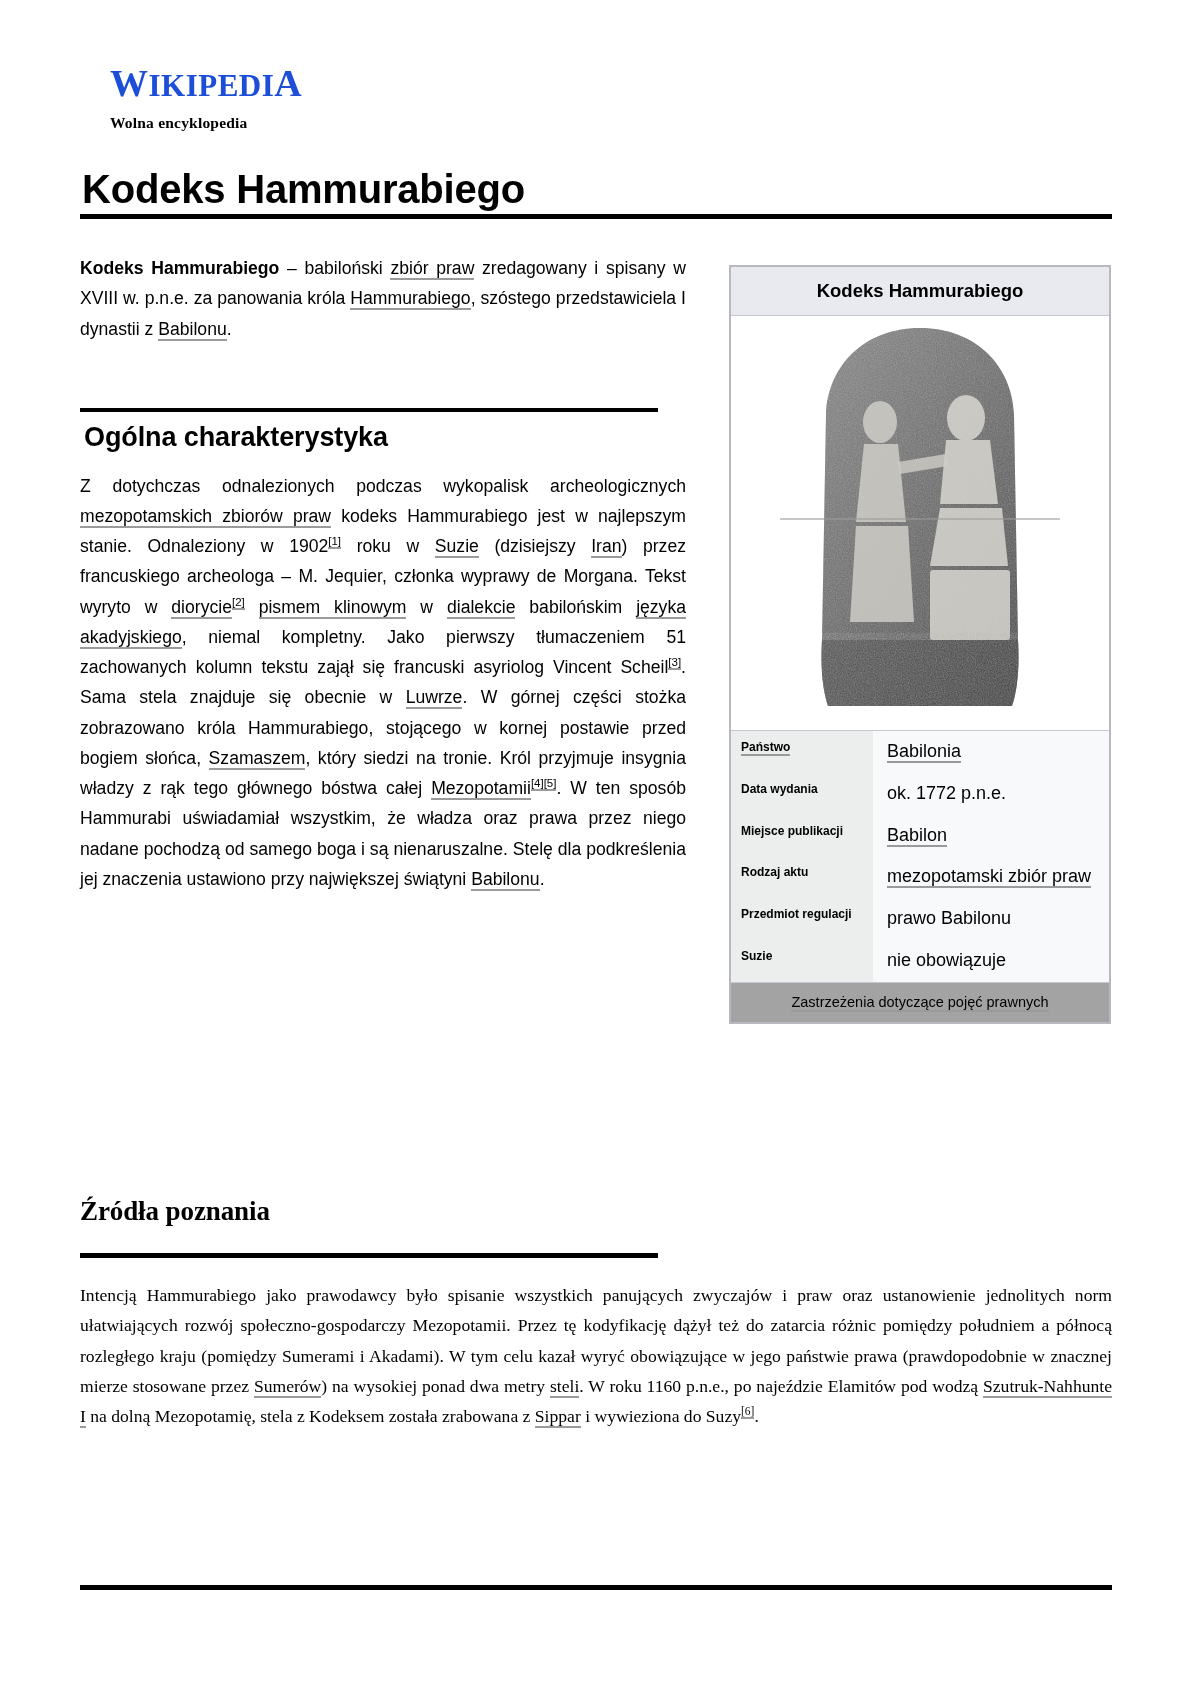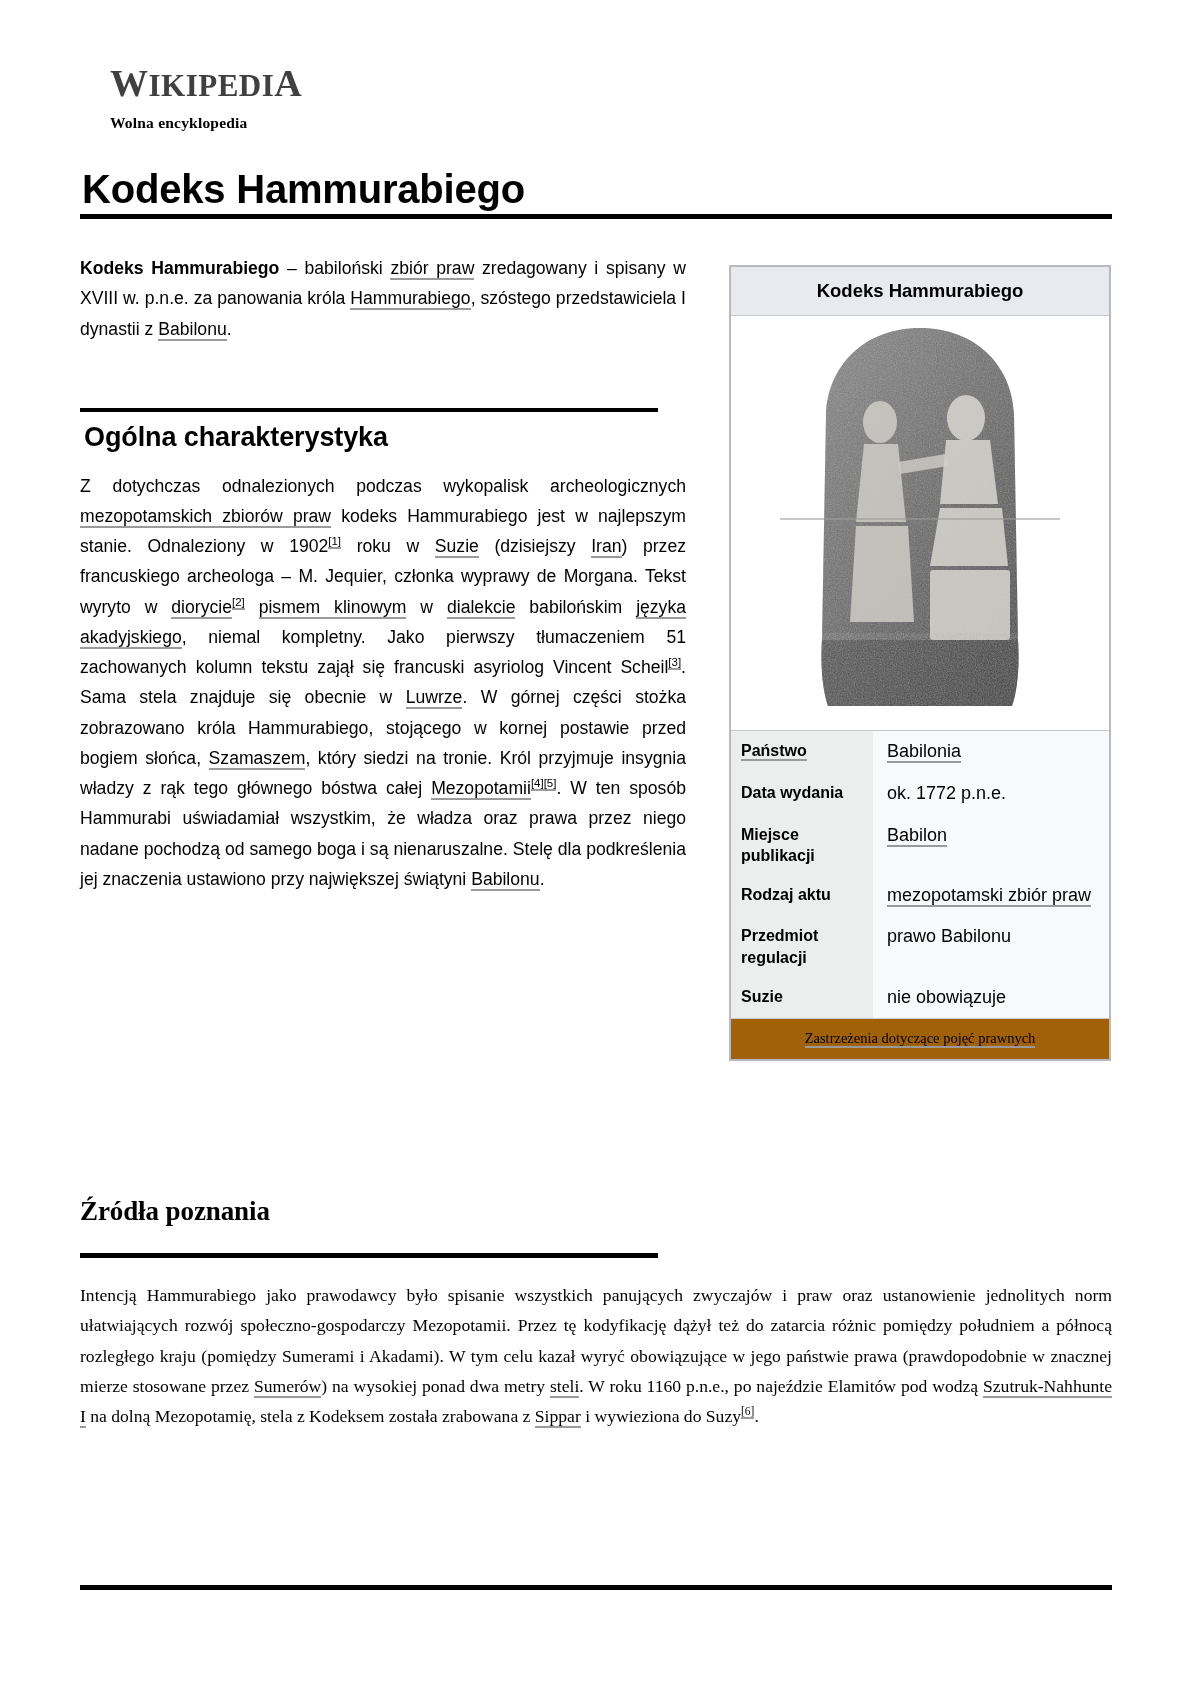--- a/index.html
+++ b/index.html
@@ -28,21 +28,21 @@
     left: 110px;
     top: 64px;
     width: 420px;
   }
   .wiki-wordmark {
     font-family: "Liberation Serif", serif;
     font-weight: bold;
     font-size: 31px;
     letter-spacing: 0.5px;
     line-height: 1;
-    color: #404040;
+    color: #1d4ed8;
     white-space: nowrap;
   }
   .wiki-wordmark .cap { font-size: 38px; }
   .wiki-tagline {
     font-family: "Liberation Serif", serif;
     font-weight: bold;
     font-size: 15.5px;
     letter-spacing: 0.2px;
     margin-top: 12px;
     color: #000;
@@ -151,41 +151,40 @@
     table-layout: fixed;
   }
   table.ibtab td {
     vertical-align: top;
     padding: 9px 8px 9px 10px;
     line-height: 1.32;
   }
   table.ibtab td.k {
     width: 124px;
     background: #eceded;
-    font-size: 16px;
+    font-size: 12px;
     font-weight: bold;
     color: #000;
   }
   table.ibtab td.v {
     background: #f8f9fa;
     font-size: 18px;
     padding-left: 14px;
     padding-right: 12px;
     color: #000;
   }
   table.ibtab td.v.justify {
     text-align: justify;
   }
   .ib-footer {
     border-top: 1px solid #c8c8d0;
-    background: #a16207;
+    background: #a3a3a3;
     text-align: center;
     font-size: 14.5px;
     padding: 11px 8px 12px 8px;
-    font-family: Liberation Serif, serif;
   }
 
   
   .wide {
     position: absolute;
     left: 80px;
     top: 1196px;
     width: 1032px;
     color: #000;
     font-family: Liberation Serif, serif;

